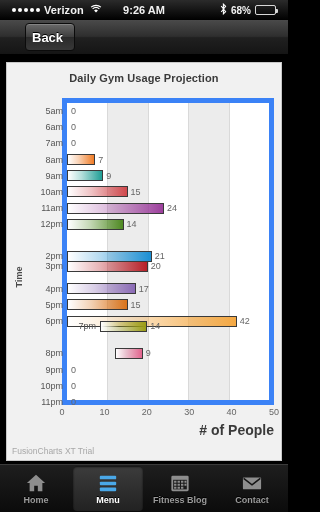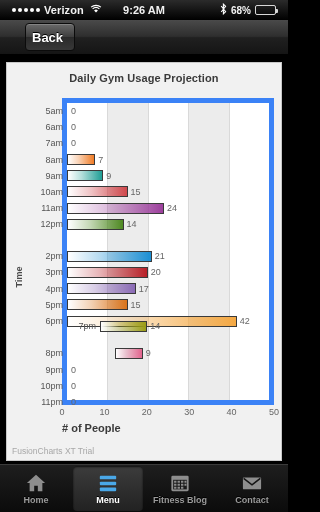--- a/index.html
+++ b/index.html
@@ -236,22 +236,22 @@
     font-size: 9px;
     color: #666;
     transform: translateX(-50%);
     top: 0;
   }
   .xlabel {
     position: absolute;
     left: 55px;
     right: 7px;
     top: 328px;
-    text-align: left;
-    font-size: 11px;
+    text-align: right;
+    font-size: 14px;
     font-weight: bold;
     color: #3a3a3a;
   }
   .watermark {
     position: absolute;
     left: 5px;
     bottom: 4px;
     font-size: 8.5px;
     color: #a8a8a8;
   }
@@ -392,21 +392,21 @@
               <div class="bar" style="width: 28%; background: linear-gradient(to right, rgb(255, 255, 255) 0%, rgba(79, 138, 34, 0.333) 40%, rgb(79, 138, 34) 100%);">
                 <span class="bar-value">14</span>
               </div>
             </div>
             <div class="row" style="top: 145.421px; height: 16.1579px;">
               <span class="cat-label">2pm</span>
               <div class="bar" style="width: 42%; background: linear-gradient(to right, rgb(255, 255, 255) 0%, rgba(27, 143, 212, 0.333) 40%, rgb(27, 143, 212) 100%);">
                 <span class="bar-value">21</span>
               </div>
             </div>
-            <div class="row" style="top: 161px; height: 16.1579px;">
+            <div class="row" style="top: 155px; height: 16.1579px;">
               <span class="cat-label">3pm</span>
               <div class="bar" style="width: 40%; background: linear-gradient(to right, rgb(255, 255, 255) 0%, rgba(184, 31, 39, 0.333) 40%, rgb(184, 31, 39) 100%);">
                 <span class="bar-value">20</span>
               </div>
             </div>
             <div class="row" style="top: 177.737px; height: 16.1579px;">
               <span class="cat-label">4pm</span>
               <div class="bar" style="width: 34%; background: linear-gradient(to right, rgb(255, 255, 255) 0%, rgba(138, 106, 181, 0.333) 40%, rgb(138, 106, 181) 100%);">
                 <span class="bar-value">17</span>
               </div>

